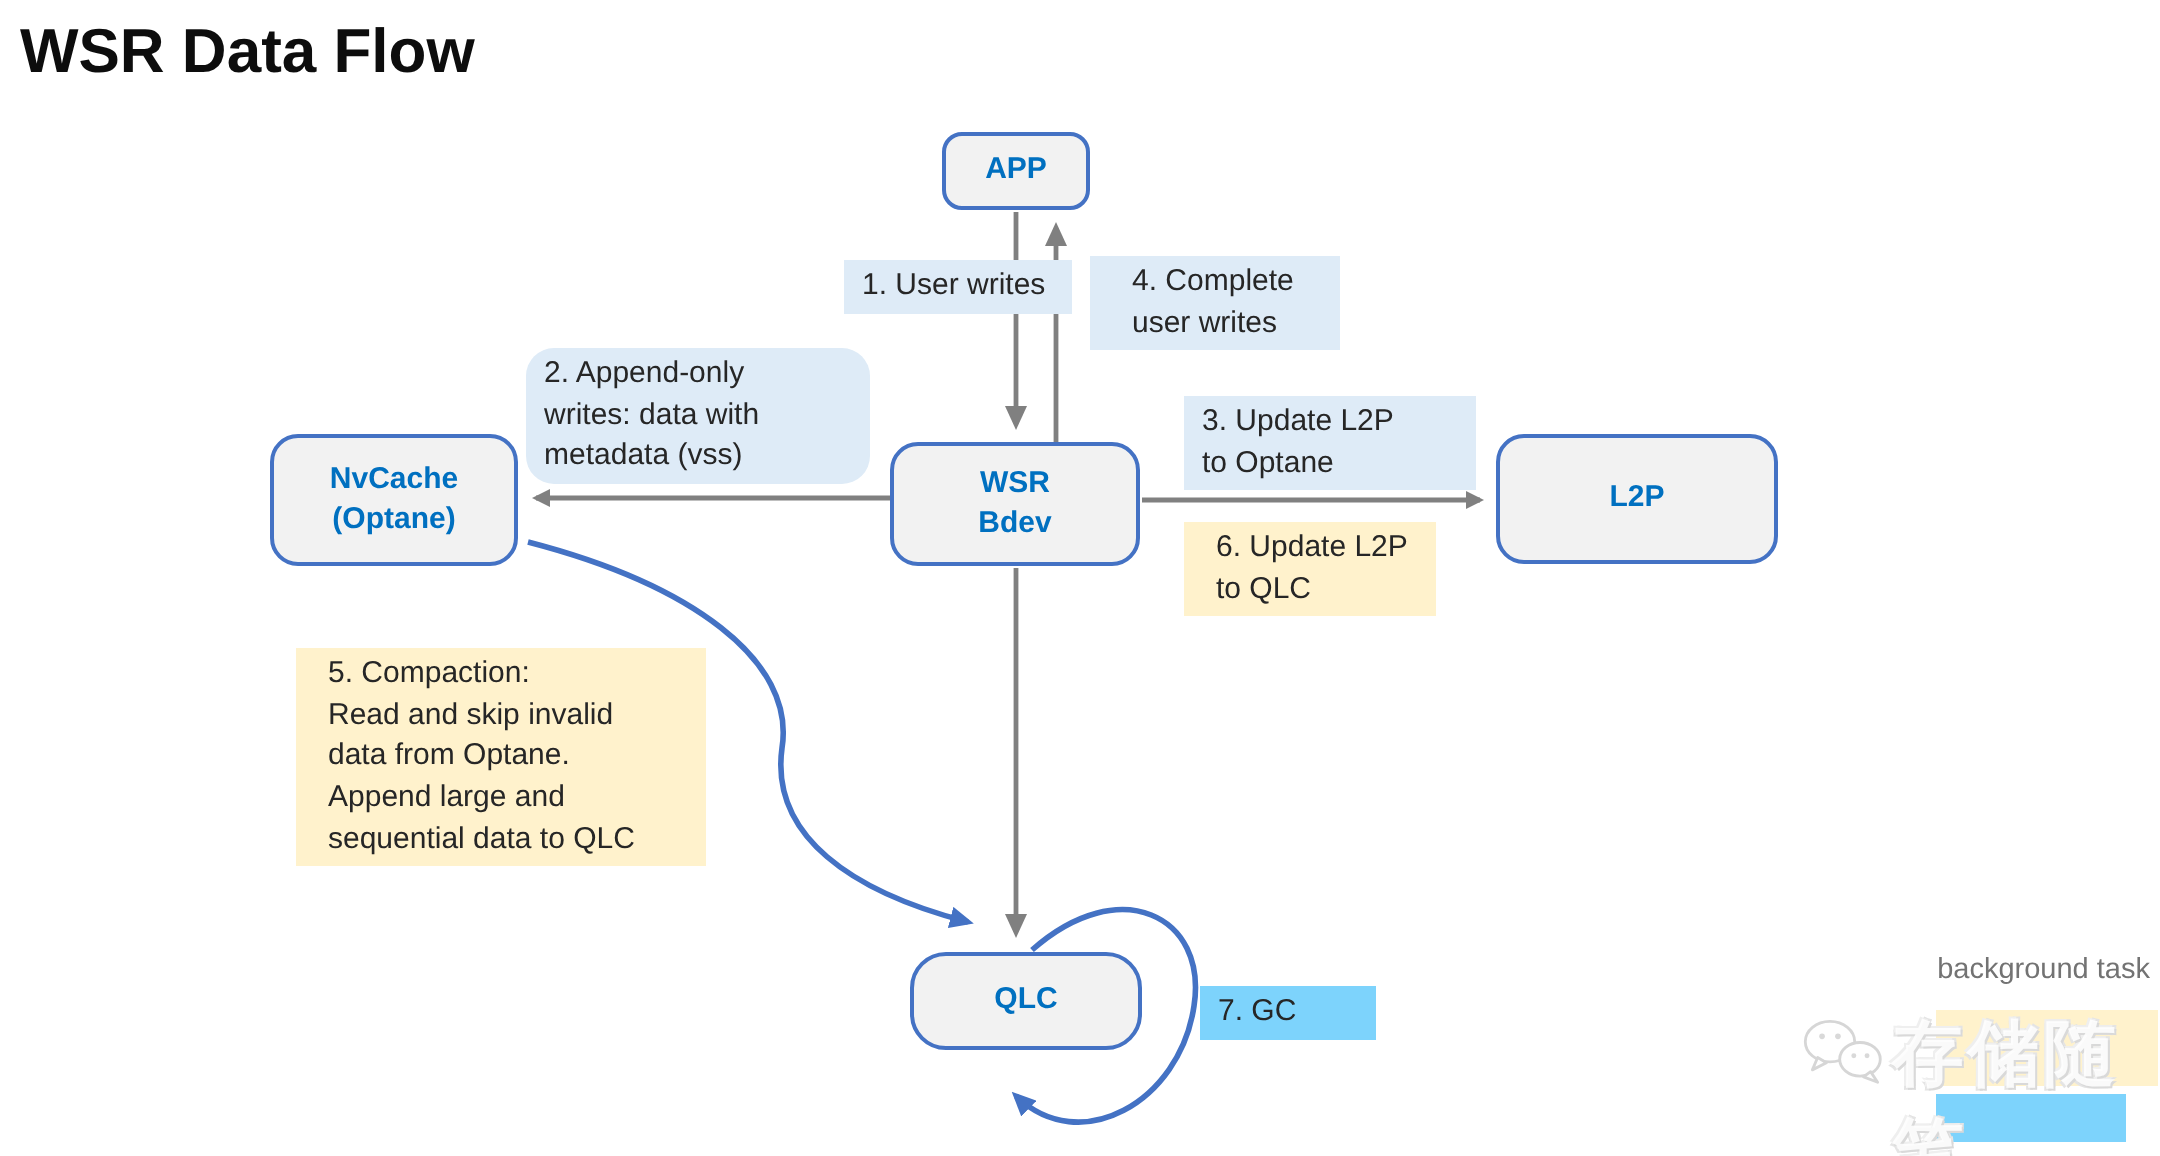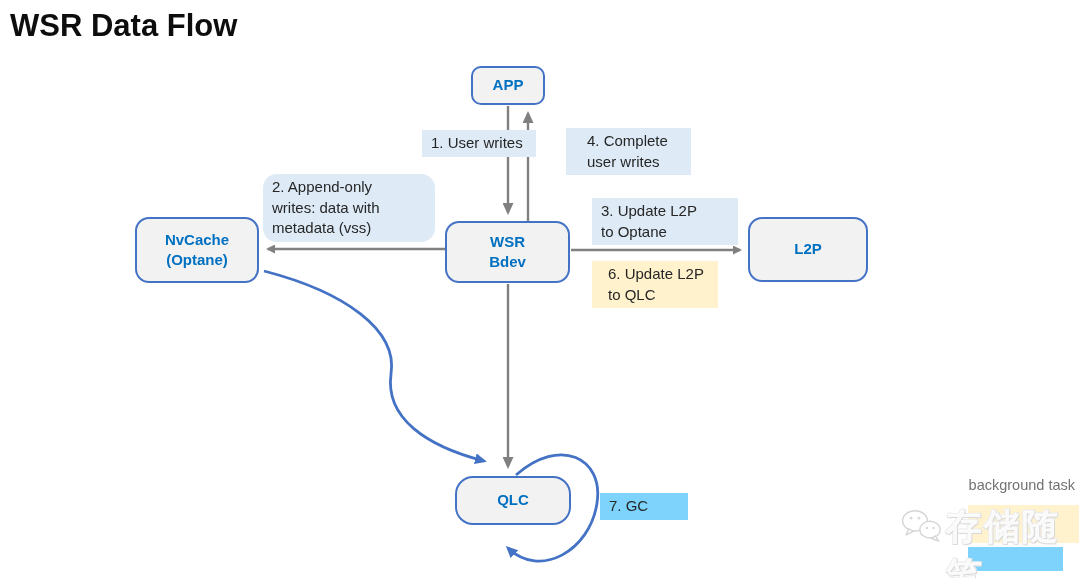--- a/index.html
+++ b/index.html
@@ -19,35 +19,35 @@
     background:#f2f2f2;
     border:2.5px solid #4472c4;
     border-radius:14px;
     display:flex;flex-direction:column;align-items:center;justify-content:center;
     color:#0070c0;font-weight:bold;font-size:15px;line-height:1.35;
     box-sizing:border-box;text-align:center;
   }
   .node.app{left:471px;top:66px;width:74px;height:39px;border-radius:10px;}
   .node.nvcache{left:135px;top:217px;width:124px;height:66px;}
   .node.wsr{left:445px;top:221px;width:125px;height:62px;}
-  .node.l2p{left:748px;top:217px;width:120px;height:65px;}
+  .node.l2p{left:748px;top:217px;width:141px;height:65px;}
   .node.qlc{left:455px;top:476px;width:116px;height:49px;border-radius:18px;}
   .flow-label{
     position:absolute;
     font-size:15px;color:#262626;line-height:1.38;
     padding:3px 9px;box-sizing:border-box;
     white-space:pre-line;
   }
   .bg-blue{background:#deebf7;}
   .bg-yellow{background:#fff2cc;padding-left:16px;}
   .bg-peach{background:#7dd3fc;}
   .lbl-step1{left:383px;top:130px;width:114px;margin-left:39px;}
   .lbl-step2{left:263px;top:174px;width:172px;border-radius:14px;}
   .lbl-step3{left:592px;top:198px;width:146px;}
-  .lbl-step4{left:566px;top:128px;width:125px;padding-left:21px;}
+  .lbl-step4{left:545px;top:128px;width:125px;padding-left:21px;}
   .lbl-step5{left:148px;top:324px;width:205px;}
   .lbl-step6{left:592px;top:261px;width:126px;}
   .lbl-step7{left:600px;top:493px;width:88px;}
   .legend-label{
     position:absolute;left:930px;top:477px;width:145px;
     font-size:14.5px;color:#737373;text-align:right;
   }
   .swatch{position:absolute;left:968px;width:95px;}
   .swatch.sw-yellow{top:505px;height:38px;}
   .swatch.sw-peach{top:547px;height:24px;}
@@ -115,20 +115,25 @@
   </div>
 
   <div class="flow-label bg-blue lbl-step1">1. User writes</div>
   <div class="flow-label bg-blue lbl-step2">2. Append-only
 writes: data with
 metadata (vss)</div>
   <div class="flow-label bg-blue lbl-step3">3. Update L2P
 to Optane</div>
   <div class="flow-label bg-blue lbl-step4">4. Complete
 user writes</div>
+  <div class="flow-label bg-yellow lbl-step5">5. Compaction:
+Read and skip invalid
+data from Optane.
+Append large and
+sequential data to QLC</div>
   <div class="flow-label bg-yellow lbl-step6">6. Update L2P
 to QLC</div>
   <div class="flow-label bg-peach lbl-step7">7. GC</div>
 
   <div class="legend-label">background task</div>
   <div class="swatch sw-yellow bg-yellow"></div>
   <div class="swatch sw-peach bg-peach"></div>
 
   <div class="watermark">
     <svg width="52" height="48" viewBox="0 0 52 48">

